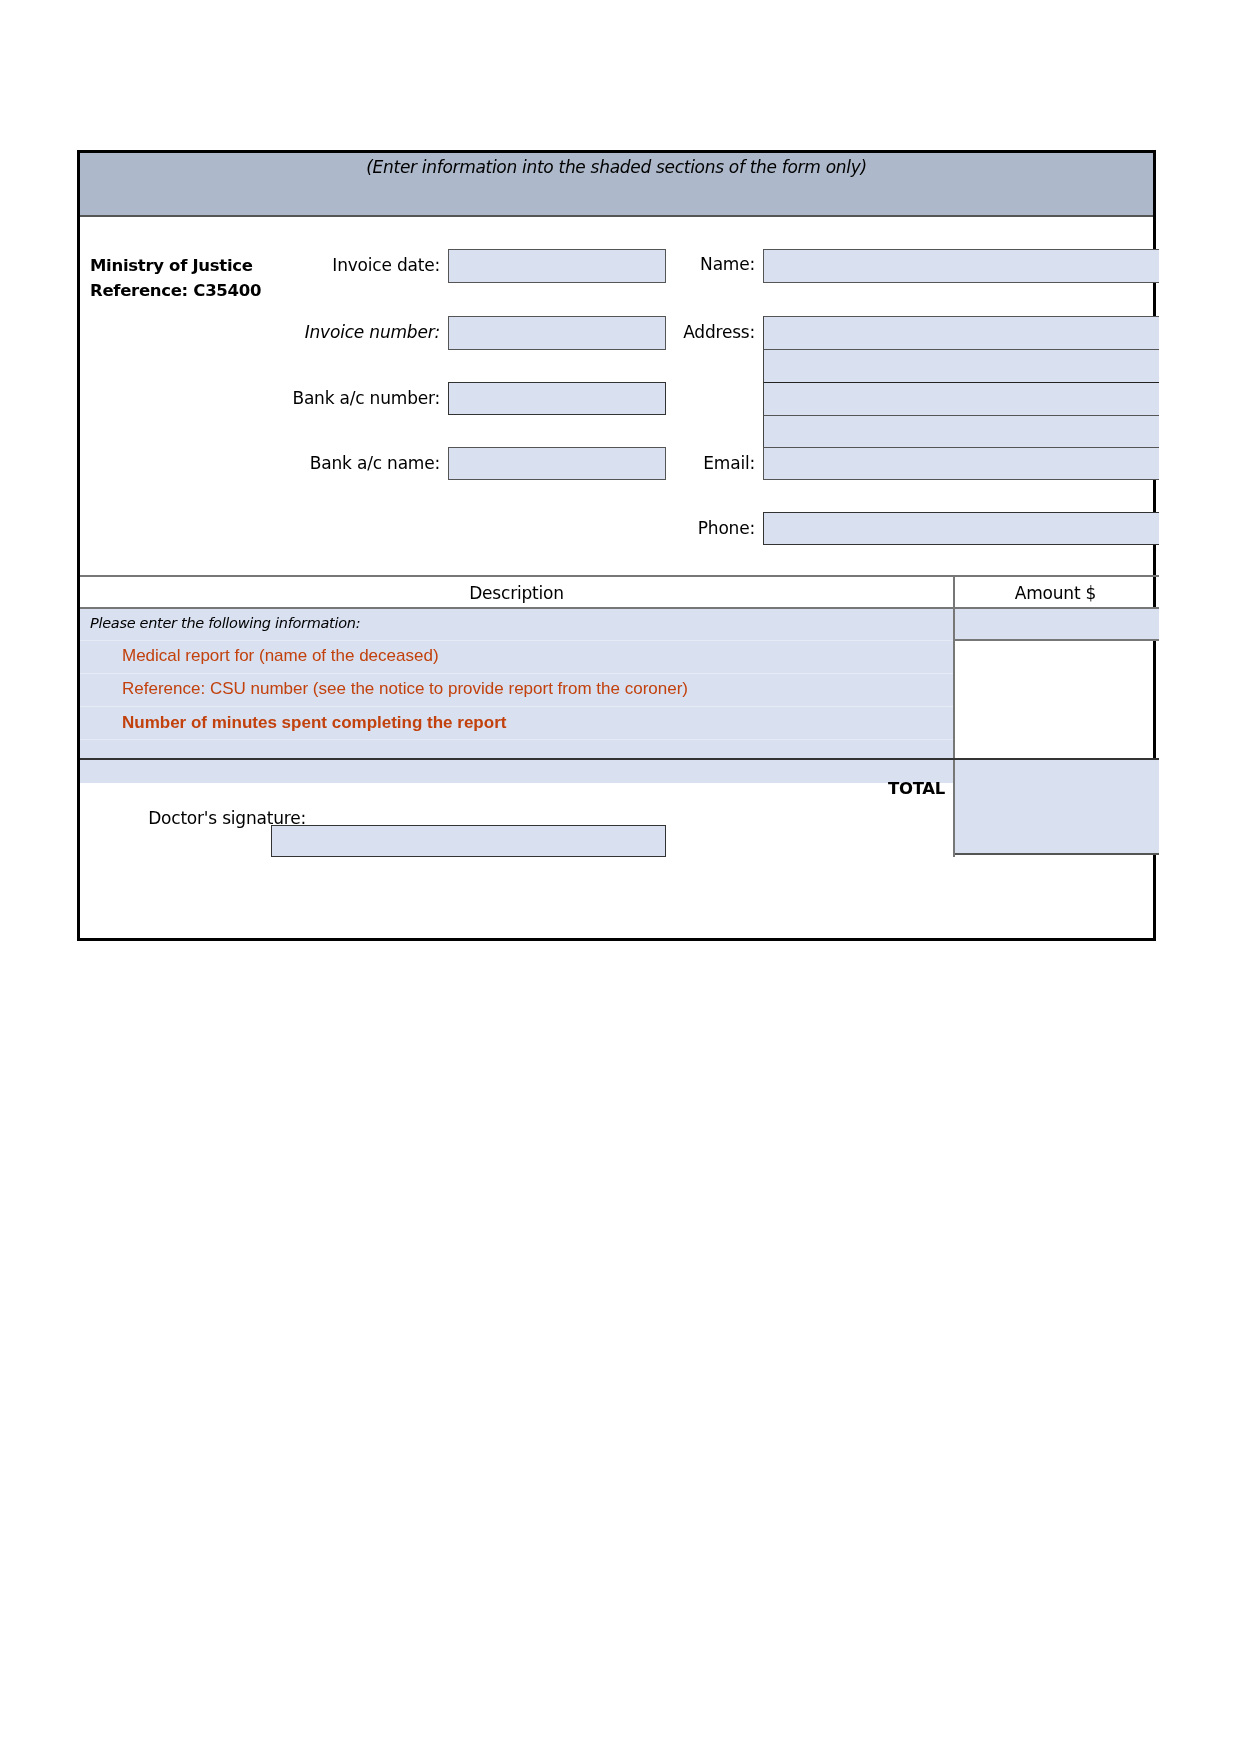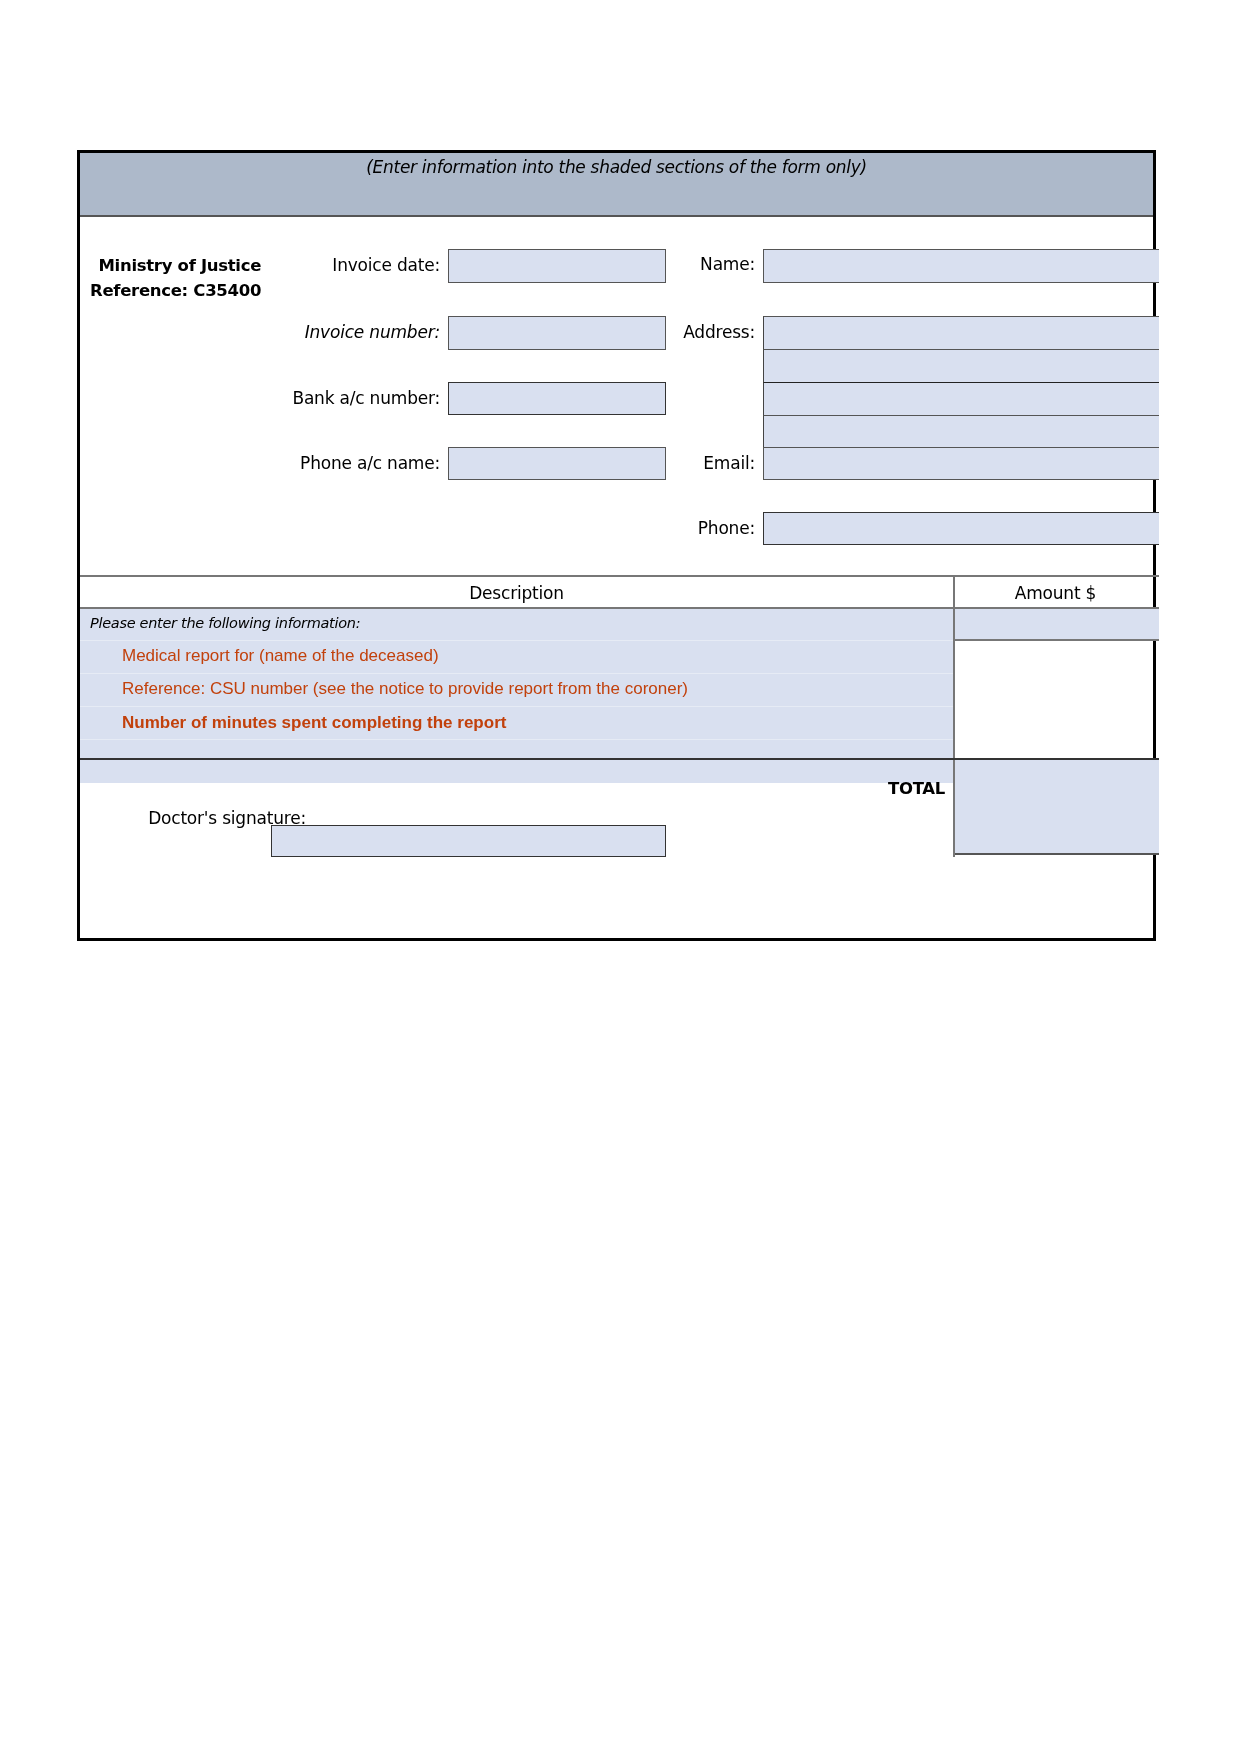--- a/index.html
+++ b/index.html
@@ -1,18 +1,18 @@
 <!DOCTYPE html>
 <html><head>
   <meta charset="utf-8">
   <style>
     html, body { margin: 0; padding: 0; background: #ffffff; }
     body { width: 1241px; height: 1755px; position: relative; font-family: "Liberation Sans", sans-serif; color: #000; }
     .frame { position: absolute; left: 77px; top: 150px; width: 1079px; height: 791px; border: 3px solid #000; box-sizing: border-box; background: #fff; }
-    .abs { position: absolute; text-align: right; }
+    .abs { position: absolute; }
     .header { left: 0; top: 0; right: 0; height: 62px; background: #adb9ca; border-bottom: 2px solid #555; text-align: center; }
     .header .title { font-family: "DejaVu Sans", sans-serif; font-weight: bold; font-size: 17px; padding-top: 9px; letter-spacing: -0.3px; }
     .header .subtitle { font-family: "DejaVu Sans", sans-serif; font-style: italic; font-size: 17px; margin-top: 4px; letter-spacing: -0.3px; }
     .org { left: 10px; top: 100px; font-family: "DejaVu Sans", sans-serif; font-weight: bold; font-size: 16.5px; line-height: 25px; letter-spacing: -0.3px; }
     .label { font-family: "DejaVu Sans", sans-serif; font-size: 17px; text-align: right; letter-spacing: -0.2px; }
     .field { background: #d9e0f0; border: 1.5px solid #555; box-sizing: border-box; }
     .field.dark { border-color: #333; }
     .addr-row { background: #d9e0f0; border-left: 1.5px solid #444; border-top: 1.5px solid #555; box-sizing: border-box; }
     .hline { height: 2px; background: #777; }
     .vline { width: 2px; background: #777; }
@@ -39,21 +39,21 @@
 
   <div class="abs label" style="left:170px; top:102px; width:190px;">Invoice date:</div>
   <div class="abs field" style="left:368px; top:96px; width:218px; height:34px;"></div>
 
   <div class="abs label" style="left:170px; top:169px; width:190px;font-style:italic;">Invoice number:</div>
   <div class="abs field" style="left:368px; top:163px; width:218px; height:34px;"></div>
 
   <div class="abs label" style="left:150px; top:235px; width:210px;">Bank a/c number:</div>
   <div class="abs field dark" style="left:368px; top:229px; width:218px; height:33px;"></div>
 
-  <div class="abs label" style="left:170px; top:300px; width:190px;">Phone a/c name:</div>
+  <div class="abs label" style="left:170px; top:300px; width:190px;">Bank a/c name:</div>
   <div class="abs field" style="left:368px; top:294px; width:218px; height:33px;"></div>
 
   <div class="abs label" style="left:590px; top:101px; width:85px;">Name:</div>
   <div class="abs field" style="left:683px; top:96px; width:396px; height:34px; border-right:none;"></div>
 
   <div class="abs label" style="left:580px; top:169px; width:95px;">Address:</div>
   <div class="abs" style="left:683px; top:163px; width:396px; height:132px;">
     <div class="addr-row" style="height:33px;"></div>
     <div class="addr-row" style="height:33px;"></div>
     <div class="addr-row" style="height:33px; border-top-color:#222;"></div>

